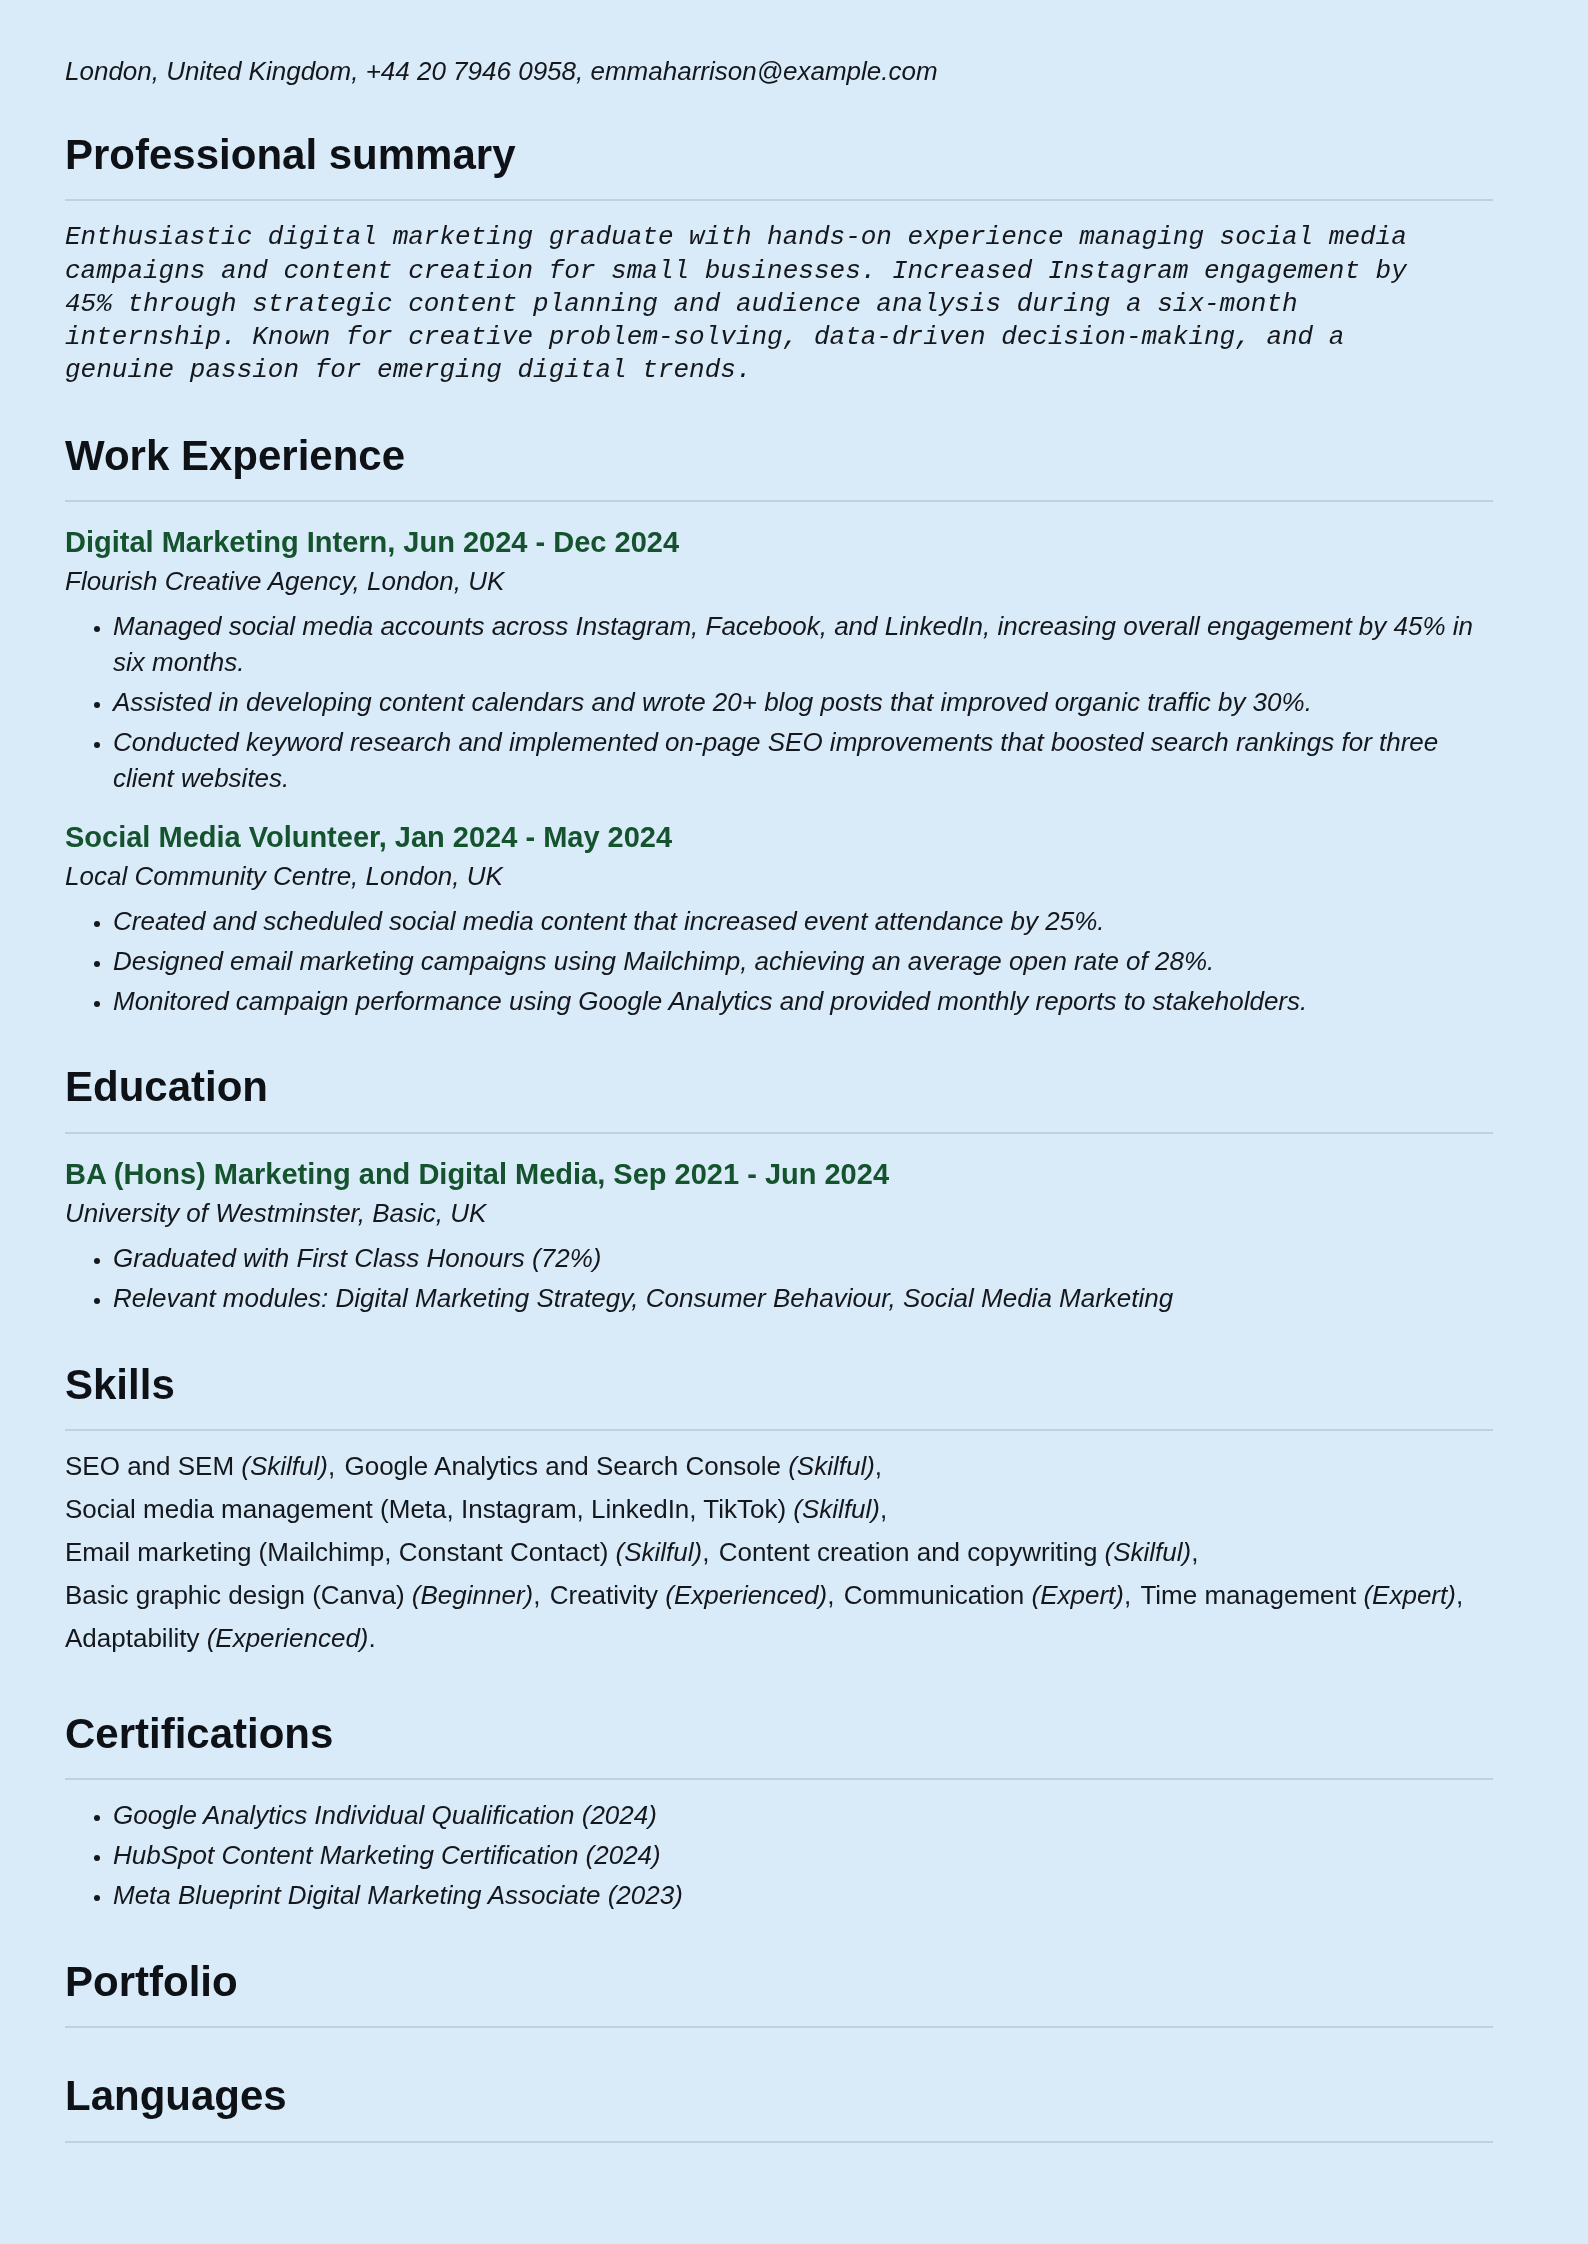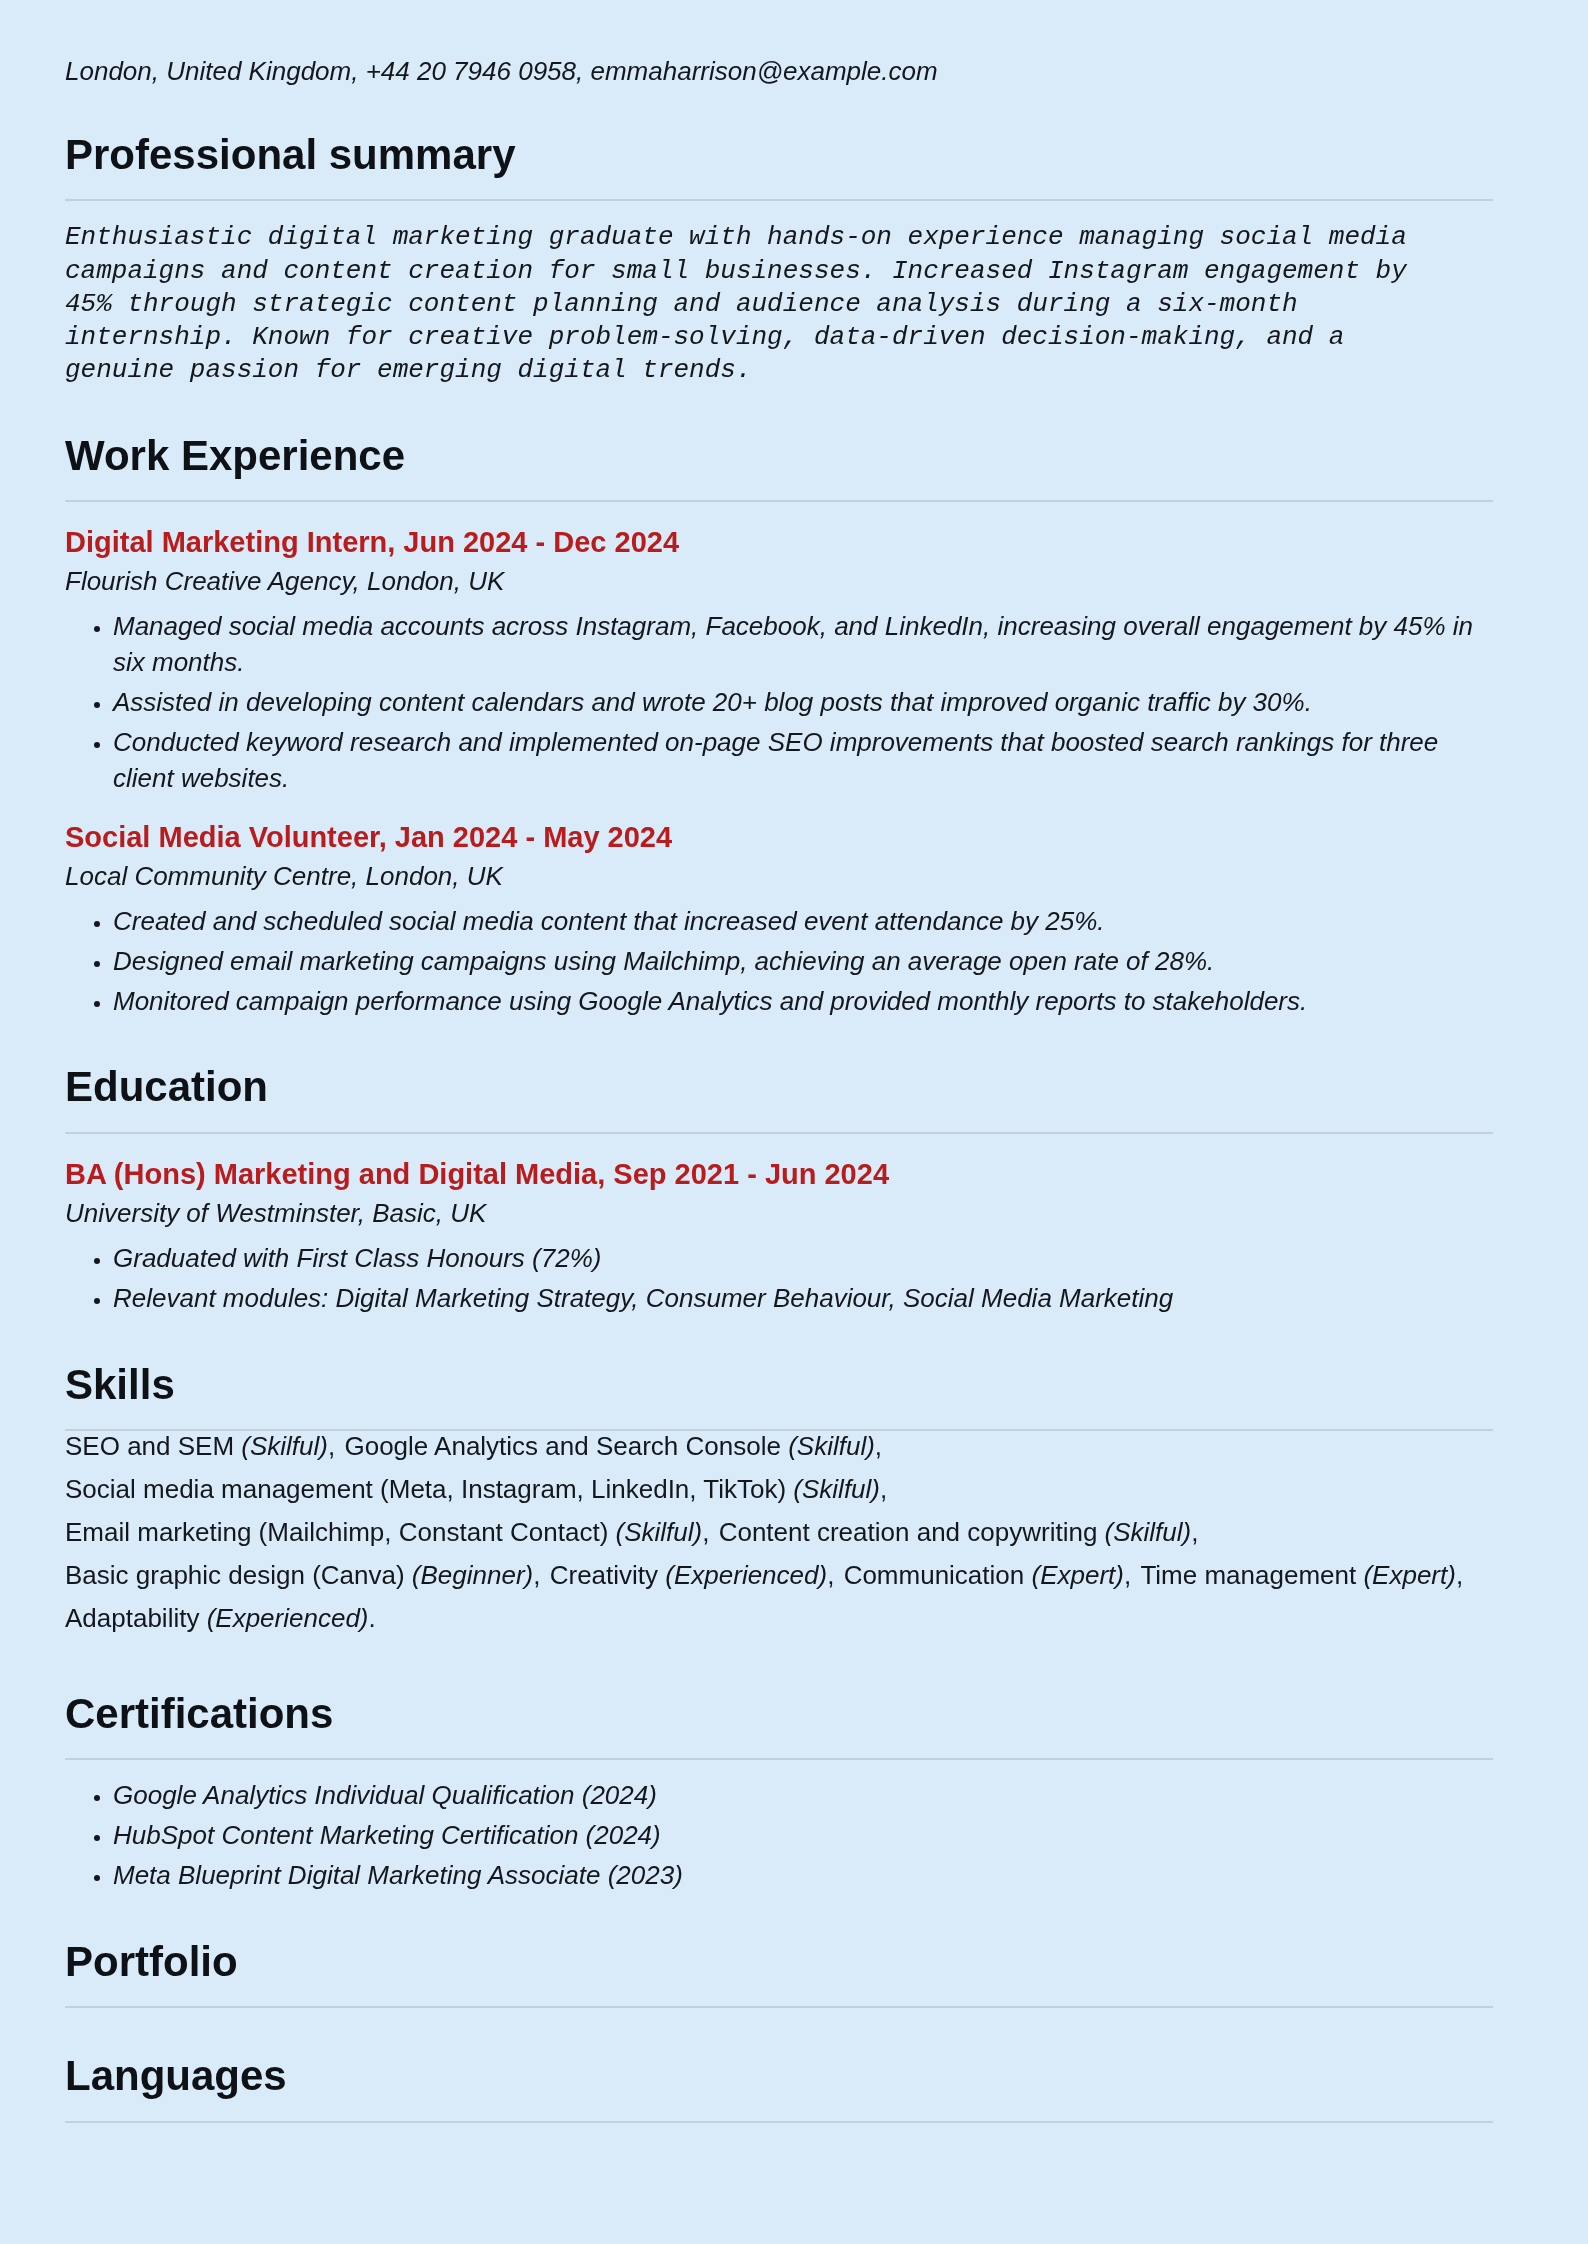--- a/index.html
+++ b/index.html
@@ -37,21 +37,21 @@
     line-height: 1.15;
     margin: 44px 0 0 0;
     padding-bottom: 20px;
     border-bottom: 2px solid #c3cfd9;
     color: #0e1116;
   }
   h3 {
     font-size: 29px;
     line-height: 1.25;
     margin: 22px 0 6px 0;
-    color: #b91c1c;
+    color: #14532d;
   }
   .company {
     font-style: italic;
     margin: 0 0 12px 0;
   }
   .summary {
     font-style: italic;
     line-height: 1.28;
     margin: 20px 0 0 0;
     max-width: 1400px;
@@ -62,20 +62,21 @@
     padding-left: 48px;
     list-style: disc;
   }
   li {
     font-style: italic;
     line-height: 1.38;
     margin: 0 0 4px 0;
   }
   li::marker { font-size: 0.78em; }
   .inline-list {
+    margin-top: 20px;
     max-width: 1420px;
   }
   .chunk {
     display: inline-block;
     margin: 0 2px 12px 0;
     white-space: normal;
   }
   .lvl { font-style: italic; }
   .sep { font-style: normal; }
   section, header, h1, h2, h3, p, ul, li, span, div { cursor: default; }

